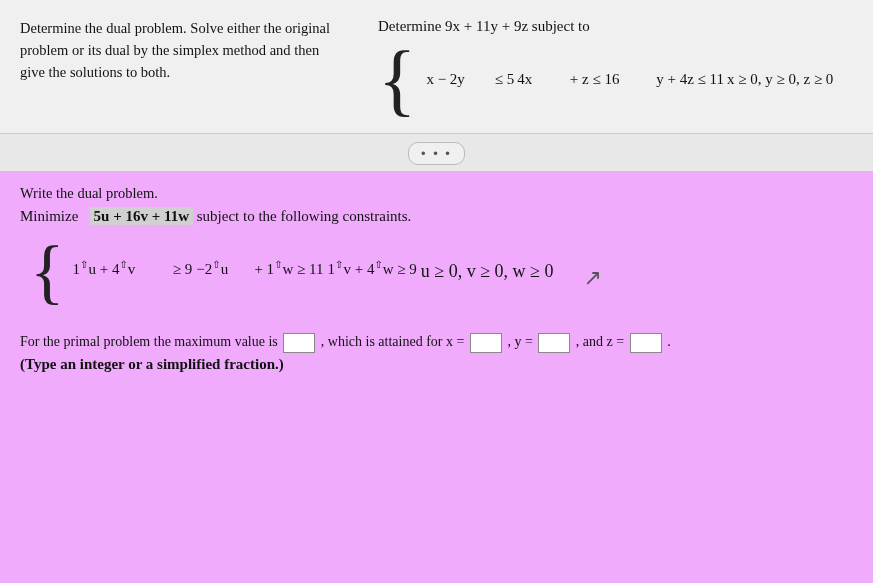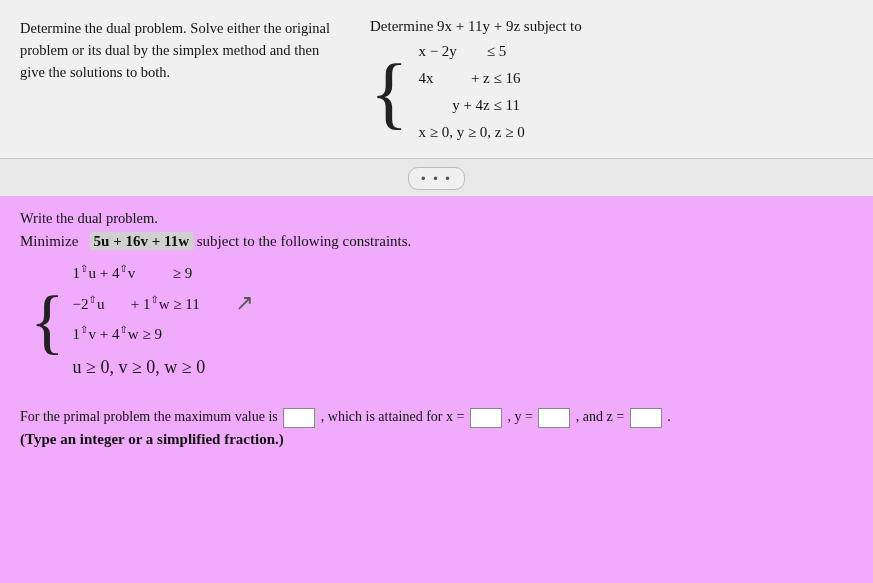--- a/index.html
+++ b/index.html
@@ -13,21 +13,21 @@
       color: #111;
       display: flex;
       flex-direction: column;
     }
 
     .top-section {
       background: #f0f0f0;
       padding: 18px 8px 14px 20px;
       display: flex;
       flex-direction: row;
-      gap: 0;
+      gap: 8px;
       border-bottom: 1px solid #ccc;
     }
 
     .problem-statement {
       flex: 0 0 320px;
       font-size: 14.5px;
       line-height: 1.5;
     }
 
     .problem-math {
@@ -52,21 +52,20 @@
     .big-brace {
       font-size: 80px;
       line-height: 1;
       font-weight: 100;
       margin-right: 10px;
       color: #222;
     }
 
     .constraints-list {
       display: flex;
-      flex-direction: column;
       gap: 3px;
       font-size: 15px;
       line-height: 1.6;
     }
 
     .constraint-row {
       display: flex;
       align-items: baseline;
     }
 
@@ -115,21 +114,21 @@
     .dual-system {
       display: flex;
       flex-direction: row;
       align-items: center;
       margin-bottom: 14px;
       margin-left: 10px;
     }
 
     .dual-constraints {
       display: flex;
-      flex-direction: column;
+      flex-direction: row;
       gap: 4px;
       font-size: 15px;
       line-height: 1.7;
     }
 
     .dual-row {
       display: flex;
       align-items: baseline;
       gap: 0;
     }

